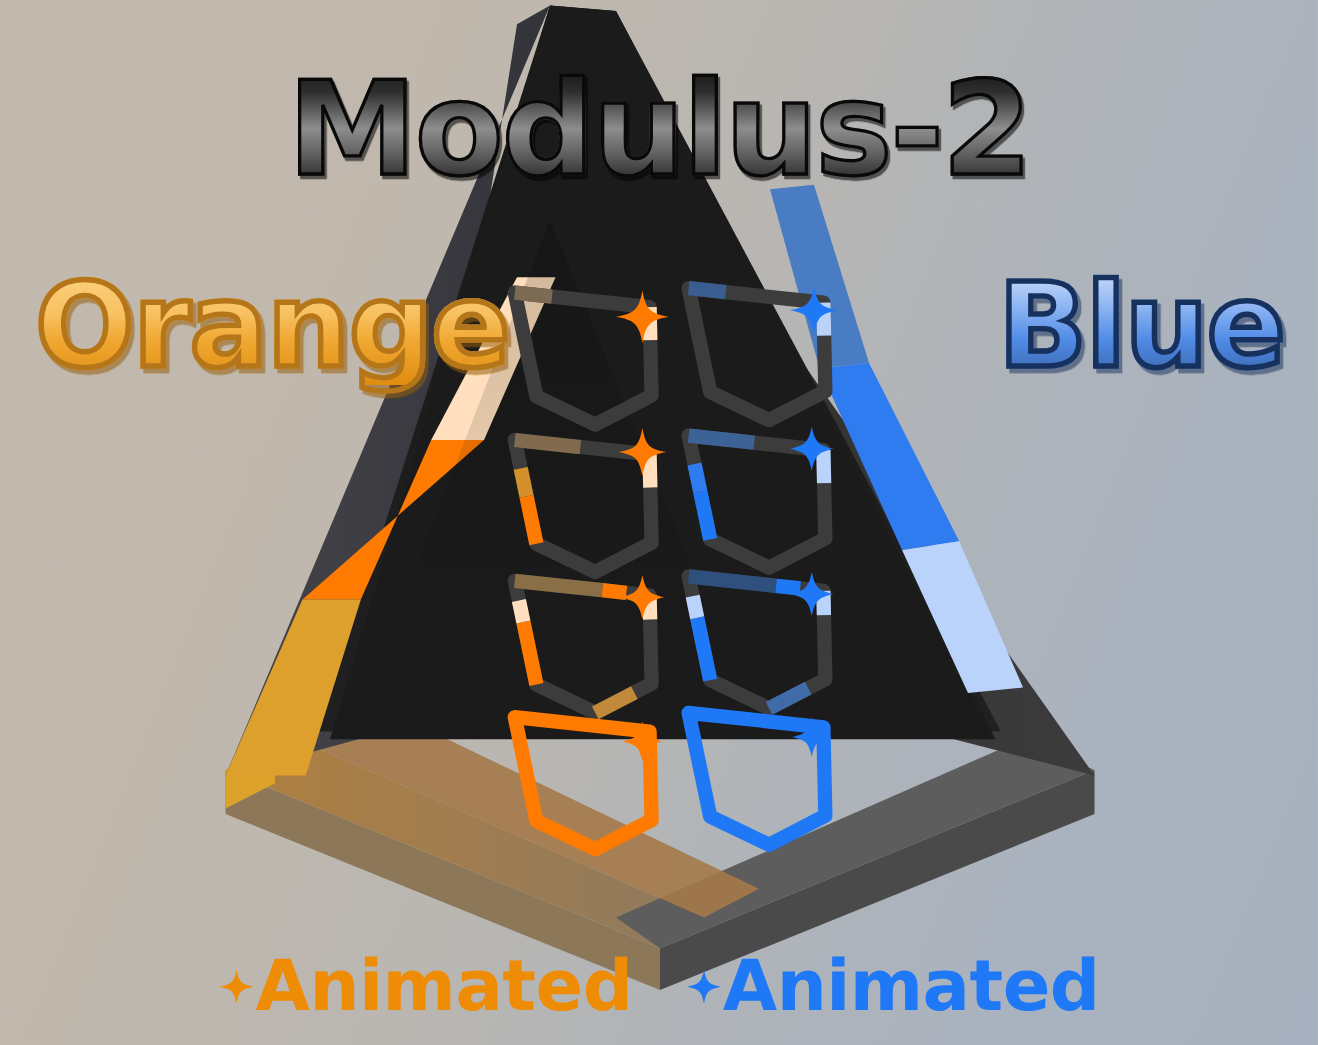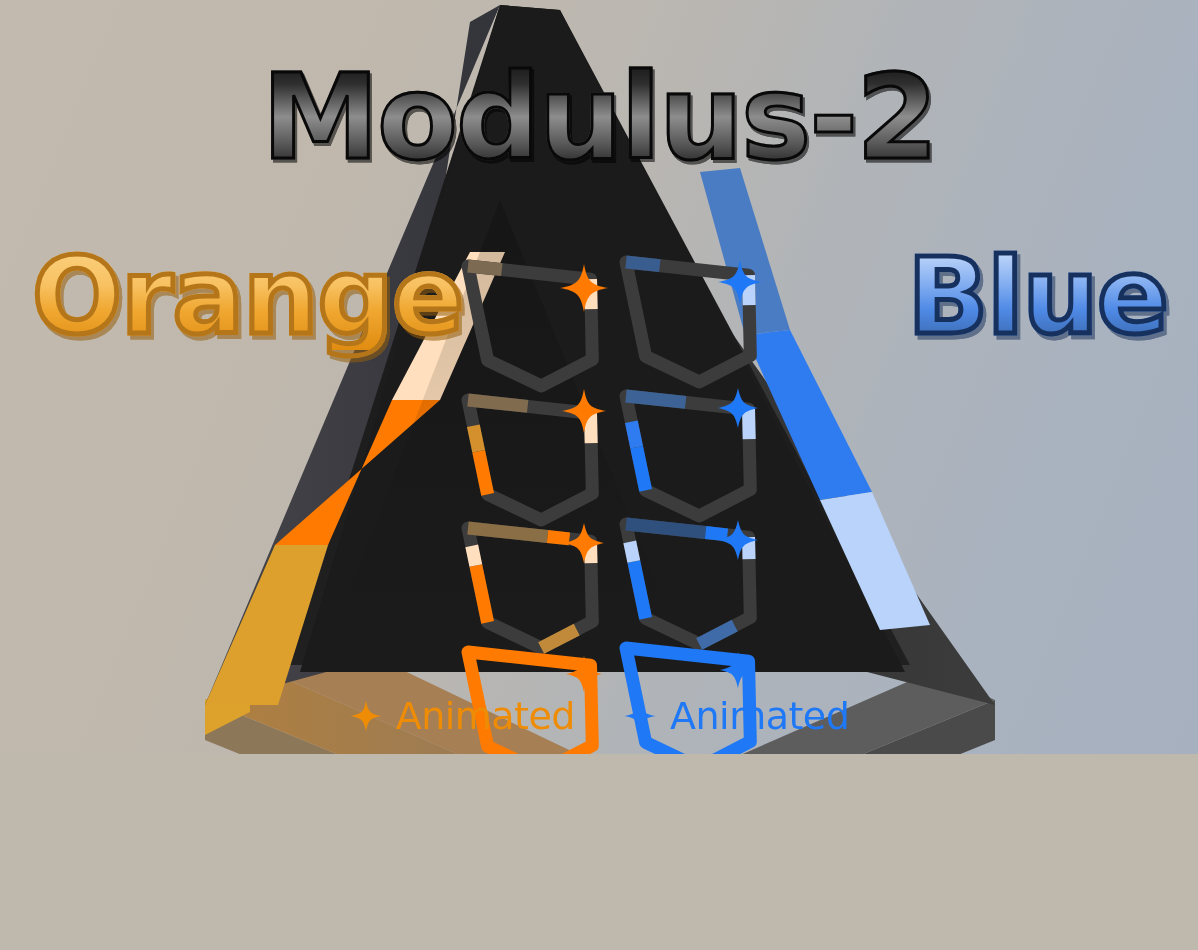--- a/index.html
+++ b/index.html
@@ -1,21 +1,21 @@
 <!DOCTYPE html>
 <html><head>
 <meta charset="utf-8">
 <style>
   html,body{margin:0;padding:0;}
   body{
     width:1198px;height:950px;overflow:hidden;
     font-family:"DejaVu Sans",sans-serif;
     background:#bfb8ad;
   }
-  #stage{position:relative;width:1198px;height:754px;overflow:hidden;}
+  #stage{position:relative;width:1198px;height:950px;overflow:hidden;}
 
   
   .bg{position:absolute;inset:0;
       background:linear-gradient(112deg,#c2baaf 0%,#c0b8ad 28%,#b9b6b2 48%,#b0b4b8 62%,#a9b2bf 82%,#a7b0be 100%);}
 
   
   svg.art{position:absolute;left:0;top:0;width:1198px;height:950px;}
 
   
   .txt{position:absolute;white-space:nowrap;line-height:1;}
@@ -60,22 +60,22 @@
     -webkit-text-stroke:5px #17315e;
     paint-order:stroke fill;
     filter:drop-shadow(3px 4px 0px rgba(22,46,88,.5));
     display:inline-block;
   }
 
   #footer{
     position:absolute;left:0;right:0;bottom:16px;
     display:flex;justify-content:center;align-items:center;gap:48px;
   }
-  .foot-item{display:flex;align-items:center;gap:13px;
-    font-size:38px;font-weight:normal;letter-spacing:-.5px;}
+  .foot-item{display:flex;align-items:center;gap:0;
+    font-size:64px;font-weight:bold;letter-spacing:-.5px;}
   .foot-item.orange{color:#ef8c06;}
   .foot-item.blue{color:#1f78f5;}
   .spark{flex:0 0 auto;}
 </style>
 </head>
 <body>
 
 <div id="stage">
 
   <div class="bg"></div>

